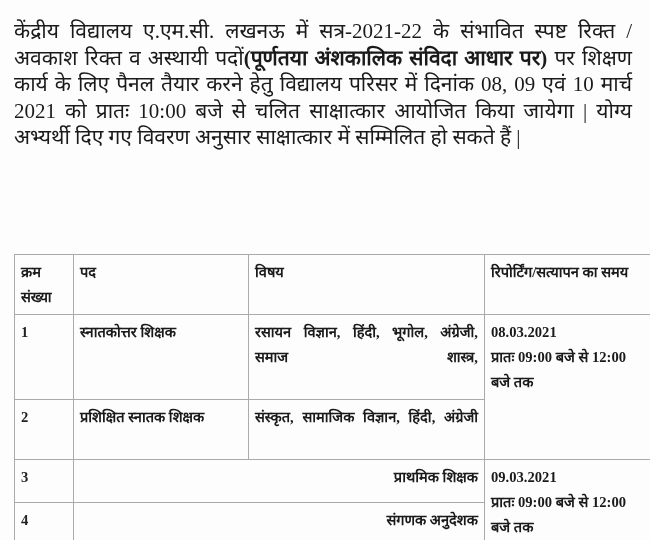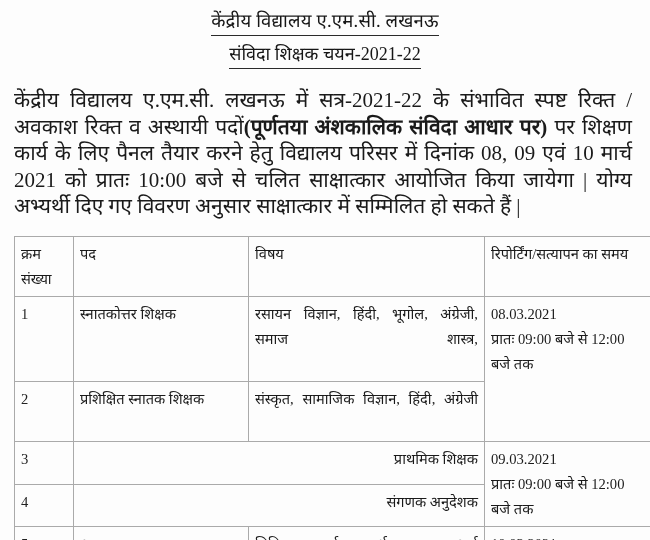--- a/index.html
+++ b/index.html
@@ -74,20 +74,21 @@
     width: 611px;
     table-layout: fixed;
     font-size: 14.6px;
     color: #1a1a1a;
   }
   table.sched td {
     border: 1px solid #aaaaaa;
     vertical-align: top;
     padding: 5px 6px 4px 6px;
     line-height: 25px;
+    font-weight: bold;
   }
   table.sched td.c-sno   { width: 46px; }
   table.sched td.c-post  { width: 162px; }
   table.sched td.c-subj  { width: 223px; }
   table.sched td.c-time  { width: 180px; }
 
   .hdr td { line-height: 24px; }
   .sno { color: #222; }
   .merged-center {
     text-align: right;
@@ -103,25 +104,20 @@
     width: 100%;
   }
   .time-cell { vertical-align: top; }
   .nowrap { white-space: nowrap; }
 </style>
 </head>
 <body>
 
 <div class="page">
 
-  <div class="title-block">
-    <div class="doc-title">केंद्रीय विद्यालय ए.एम.सी. लखनऊ</div>
-    <br>
-    <div class="doc-subtitle">संविदा शिक्षक चयन-2021-22</div>
-  </div>
 
   <p class="body-para"><span>केंद्रीय विद्यालय ए.एम.सी. लखनऊ में सत्र-2021-22 के संभावित स्पष्ट रिक्त /अवकाश रिक्त व अस्थायी पदों</span><span class="bold-run">(पूर्णतया अंशकालिक संविदा आधार पर)</span><span> पर शिक्षण कार्य के लिए पैनल तैयार करने हेतु विद्यालय परिसर में दिनांक 08, 09 एवं  10 मार्च 2021 को प्रातः 10:00 बजे से चलित साक्षात्कार आयोजित किया जायेगा | योग्य अभ्यर्थी दिए गए विवरण अनुसार साक्षात्कार में सम्मिलित हो सकते हैं |</span></p>
 
   <div class="tbl-wrap">
     <table class="sched">
       <tbody>
         <tr class="hdr">
           <td class="c-sno">क्रम संख्या</td>
           <td class="c-post">पद</td>
           <td class="c-subj">विषय</td>

